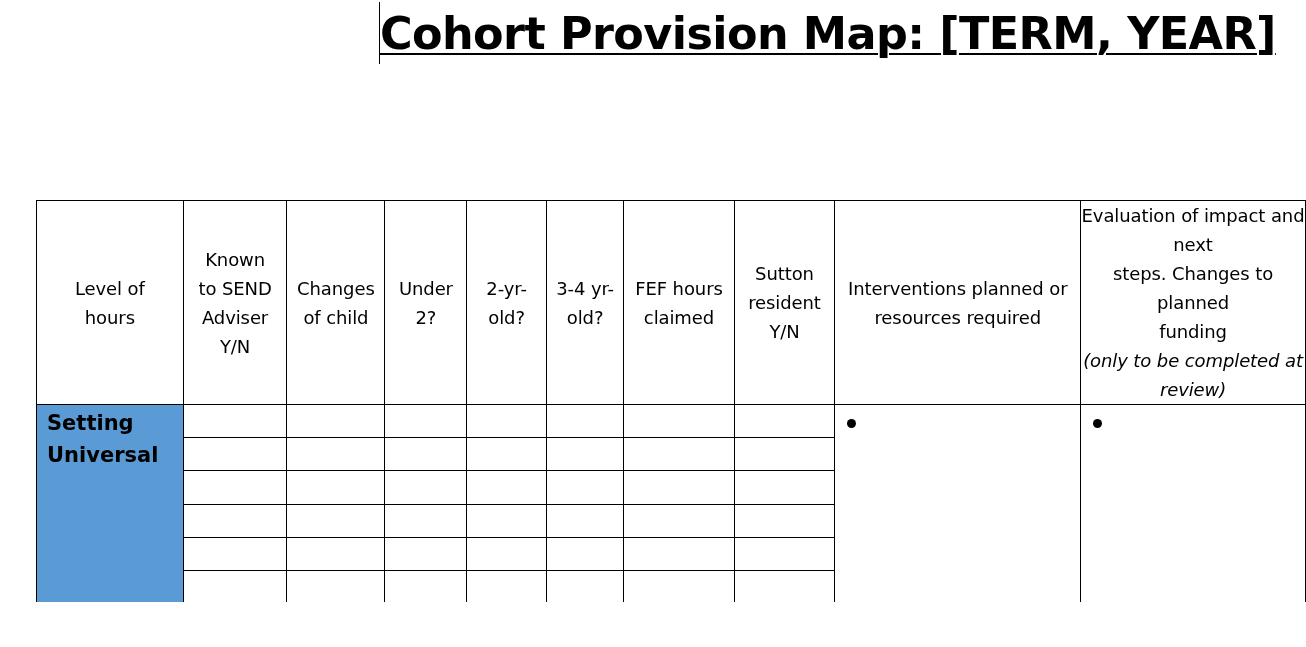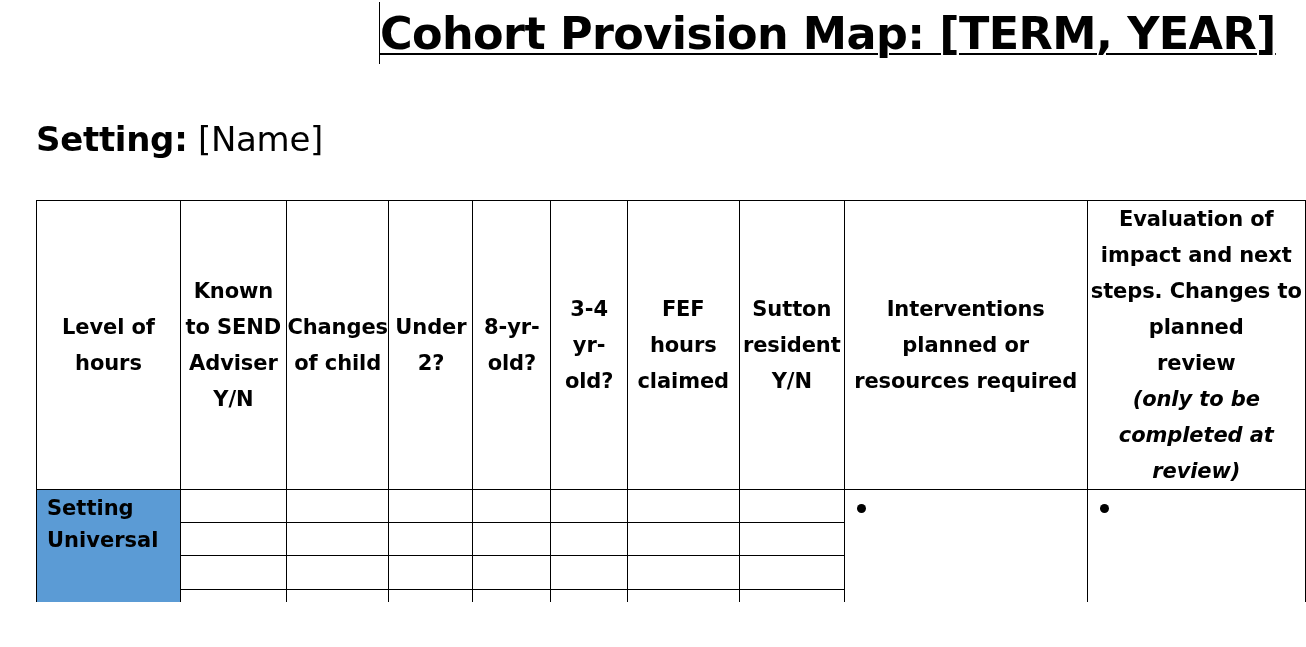--- a/index.html
+++ b/index.html
@@ -56,23 +56,23 @@
     border-collapse: collapse;
     table-layout: fixed;
     font-family: "DejaVu Sans", sans-serif;
   }
   table.map td, table.map th {
     border: 1.4px solid #000;
     padding: 0;
   }
   table.map th {
     height: 135px;
-    font-weight: bold;
-    font-size: 21px;
-    line-height: 36px;
+    font-weight: normal;
+    font-size: 18px;
+    line-height: 29px;
     text-align: center;
     vertical-align: middle;
     letter-spacing: -0.1px;
   }
   table.map th .hdr-italic {
     font-style: italic;
     display: block;
   }
   table.map td.cell {
     height: 32.2px;
@@ -107,24 +107,20 @@
   }
 </style>
 </head>
 <body>
 
 <div class="clip-right">
 
   <div class="title-frame"></div>
   <div class="title">Cohort Provision Map: [TERM, YEAR]</div>
 
-  <div class="setting">
-    <span class="label">Setting:</span>
-    <span class="value">[Name]</span>
-  </div>
 
   <table class="map">
     <colgroup>
       <col style="width:153px">
       <col style="width:113px">
       <col style="width:103px">
       <col style="width:89px">
       <col style="width:90px">
       <col style="width:88px">
       <col style="width:120px">
@@ -146,21 +142,21 @@
         </th>
         <th>
           <div>Changes</div>
           <div>of child</div>
         </th>
         <th>
           <div>Under</div>
           <div>2?</div>
         </th>
         <th>
-          <div>8-yr-</div>
+          <div>2-yr-</div>
           <div>old?</div>
         </th>
         <th>
           <div>3-4 yr-</div>
           <div>old?</div>
         </th>
         <th>
           <div>FEF hours</div>
           <div>claimed</div>
         </th>
@@ -169,21 +165,21 @@
           <div>resident</div>
           <div>Y/N</div>
         </th>
         <th>
           <div>Interventions planned or</div>
           <div>resources required</div>
         </th>
         <th>
           <div>Evaluation of impact and next</div>
           <div>steps. Changes to planned</div>
-          <div>review</div>
+          <div>funding</div>
           <span class="hdr-italic">
             <span style="display:block">(only to be completed at</span>
             <span style="display:block">review)</span>
           </span>
         </th>
       </tr>
     </thead>
     <tbody>
 
       <tr>

